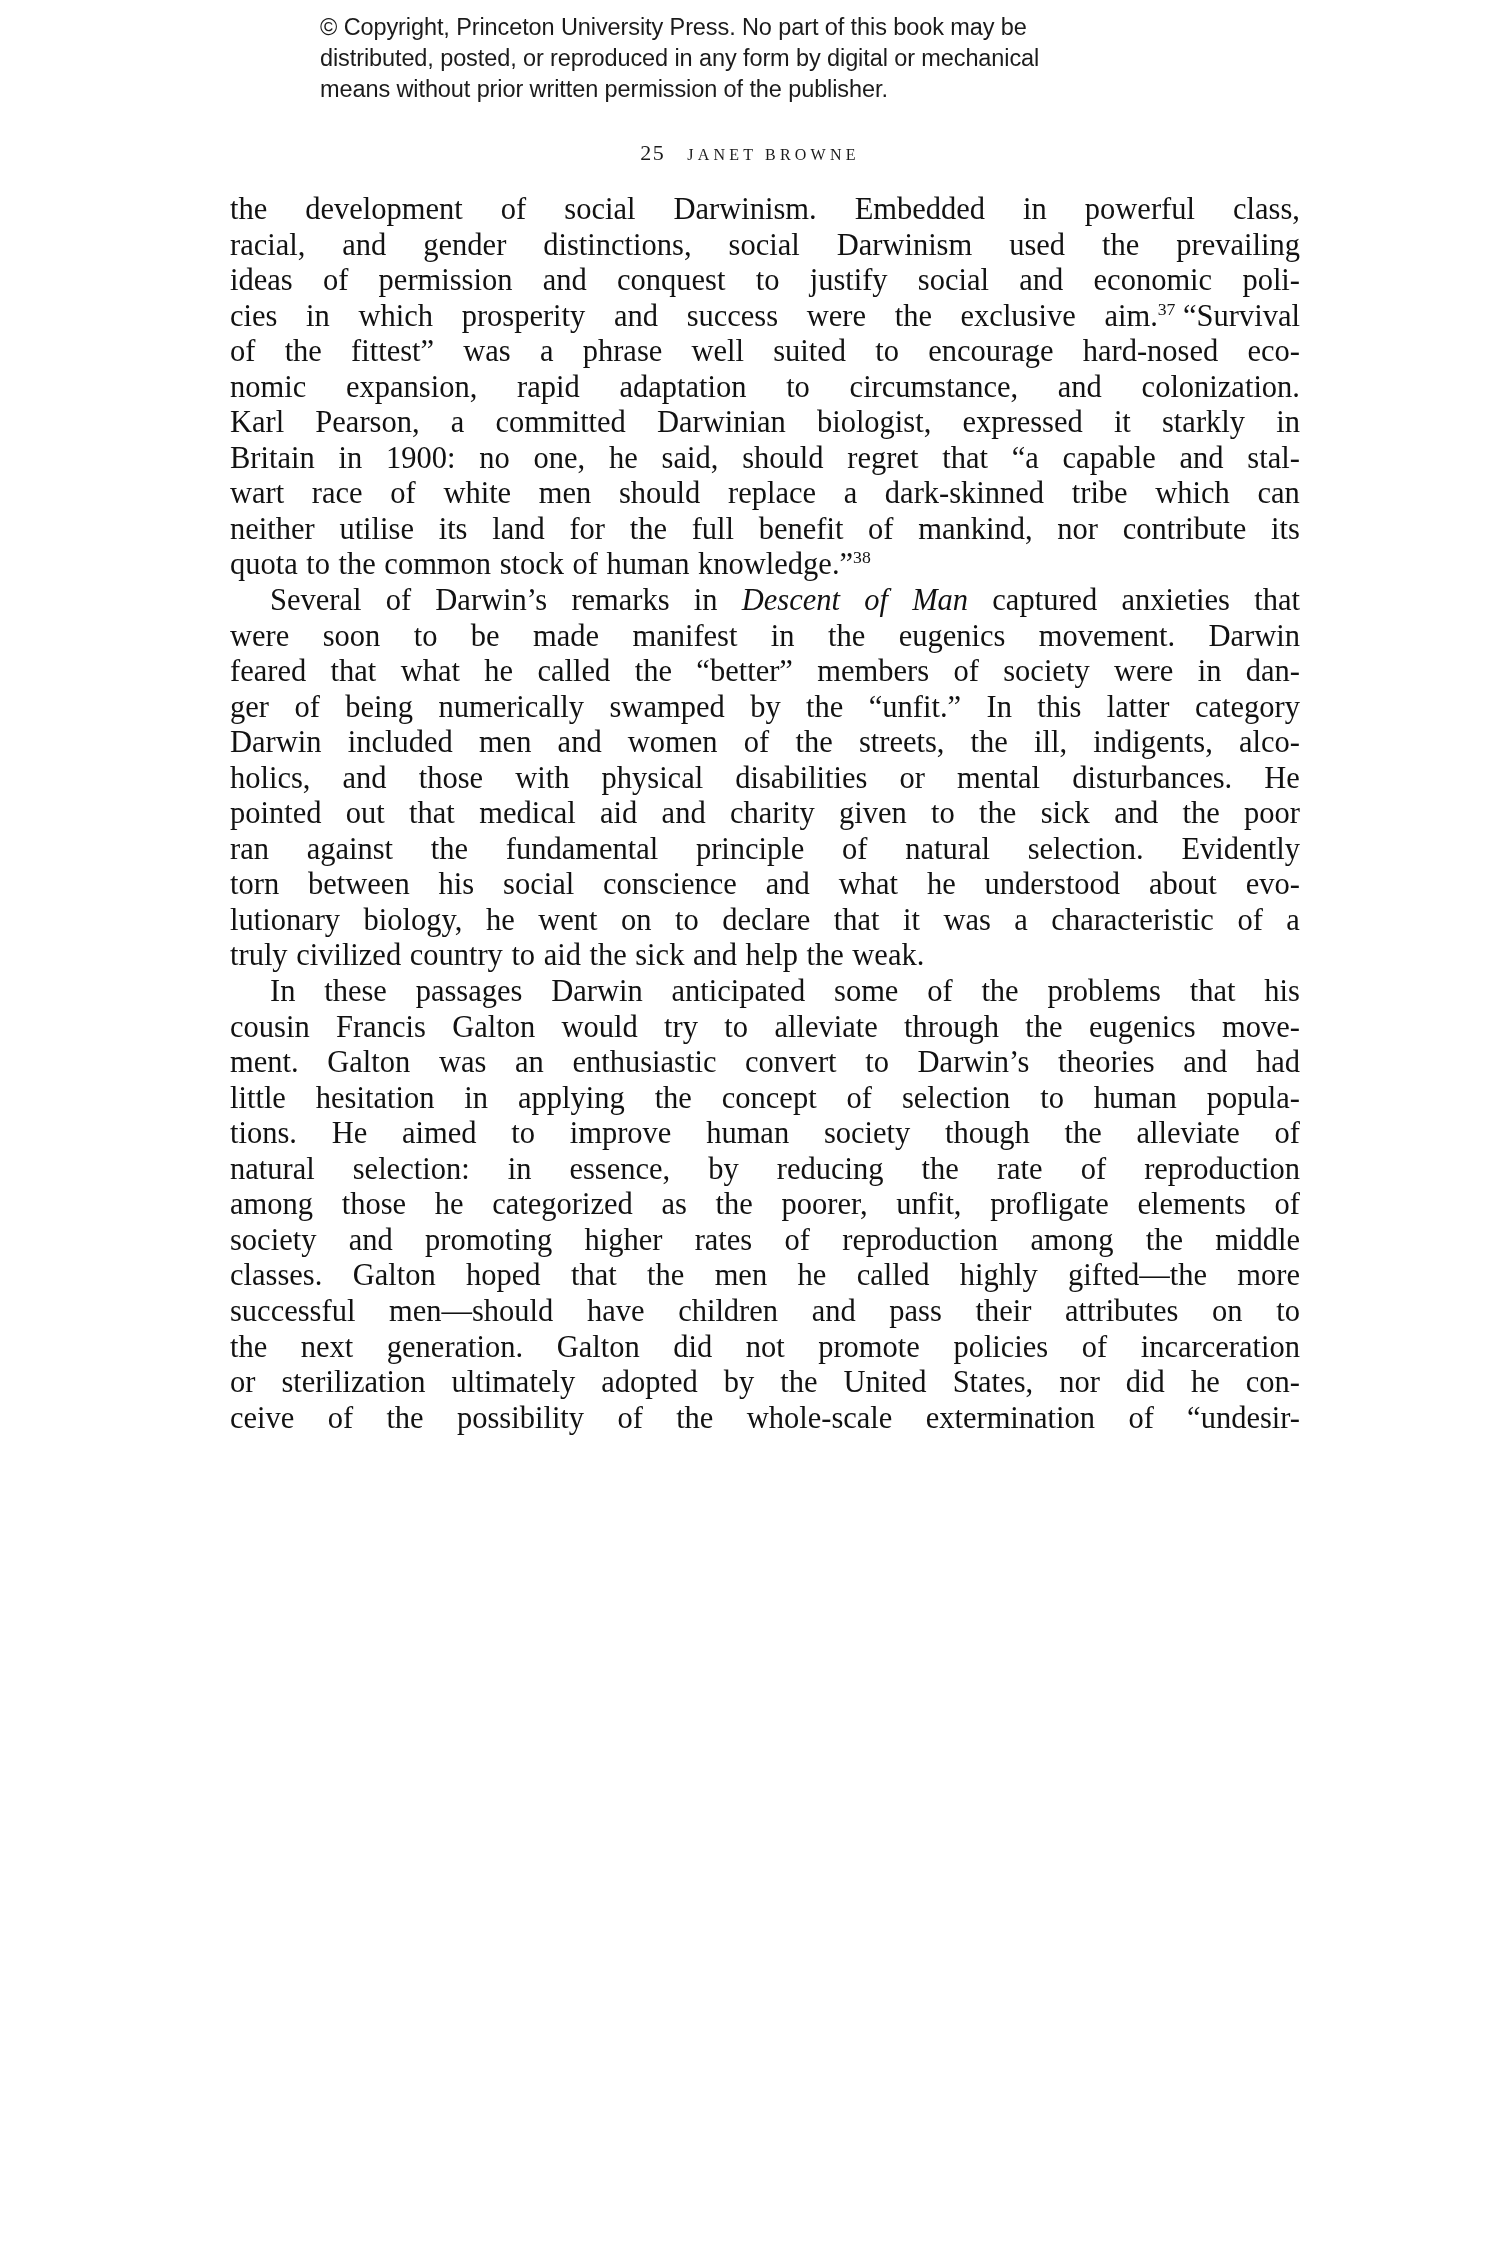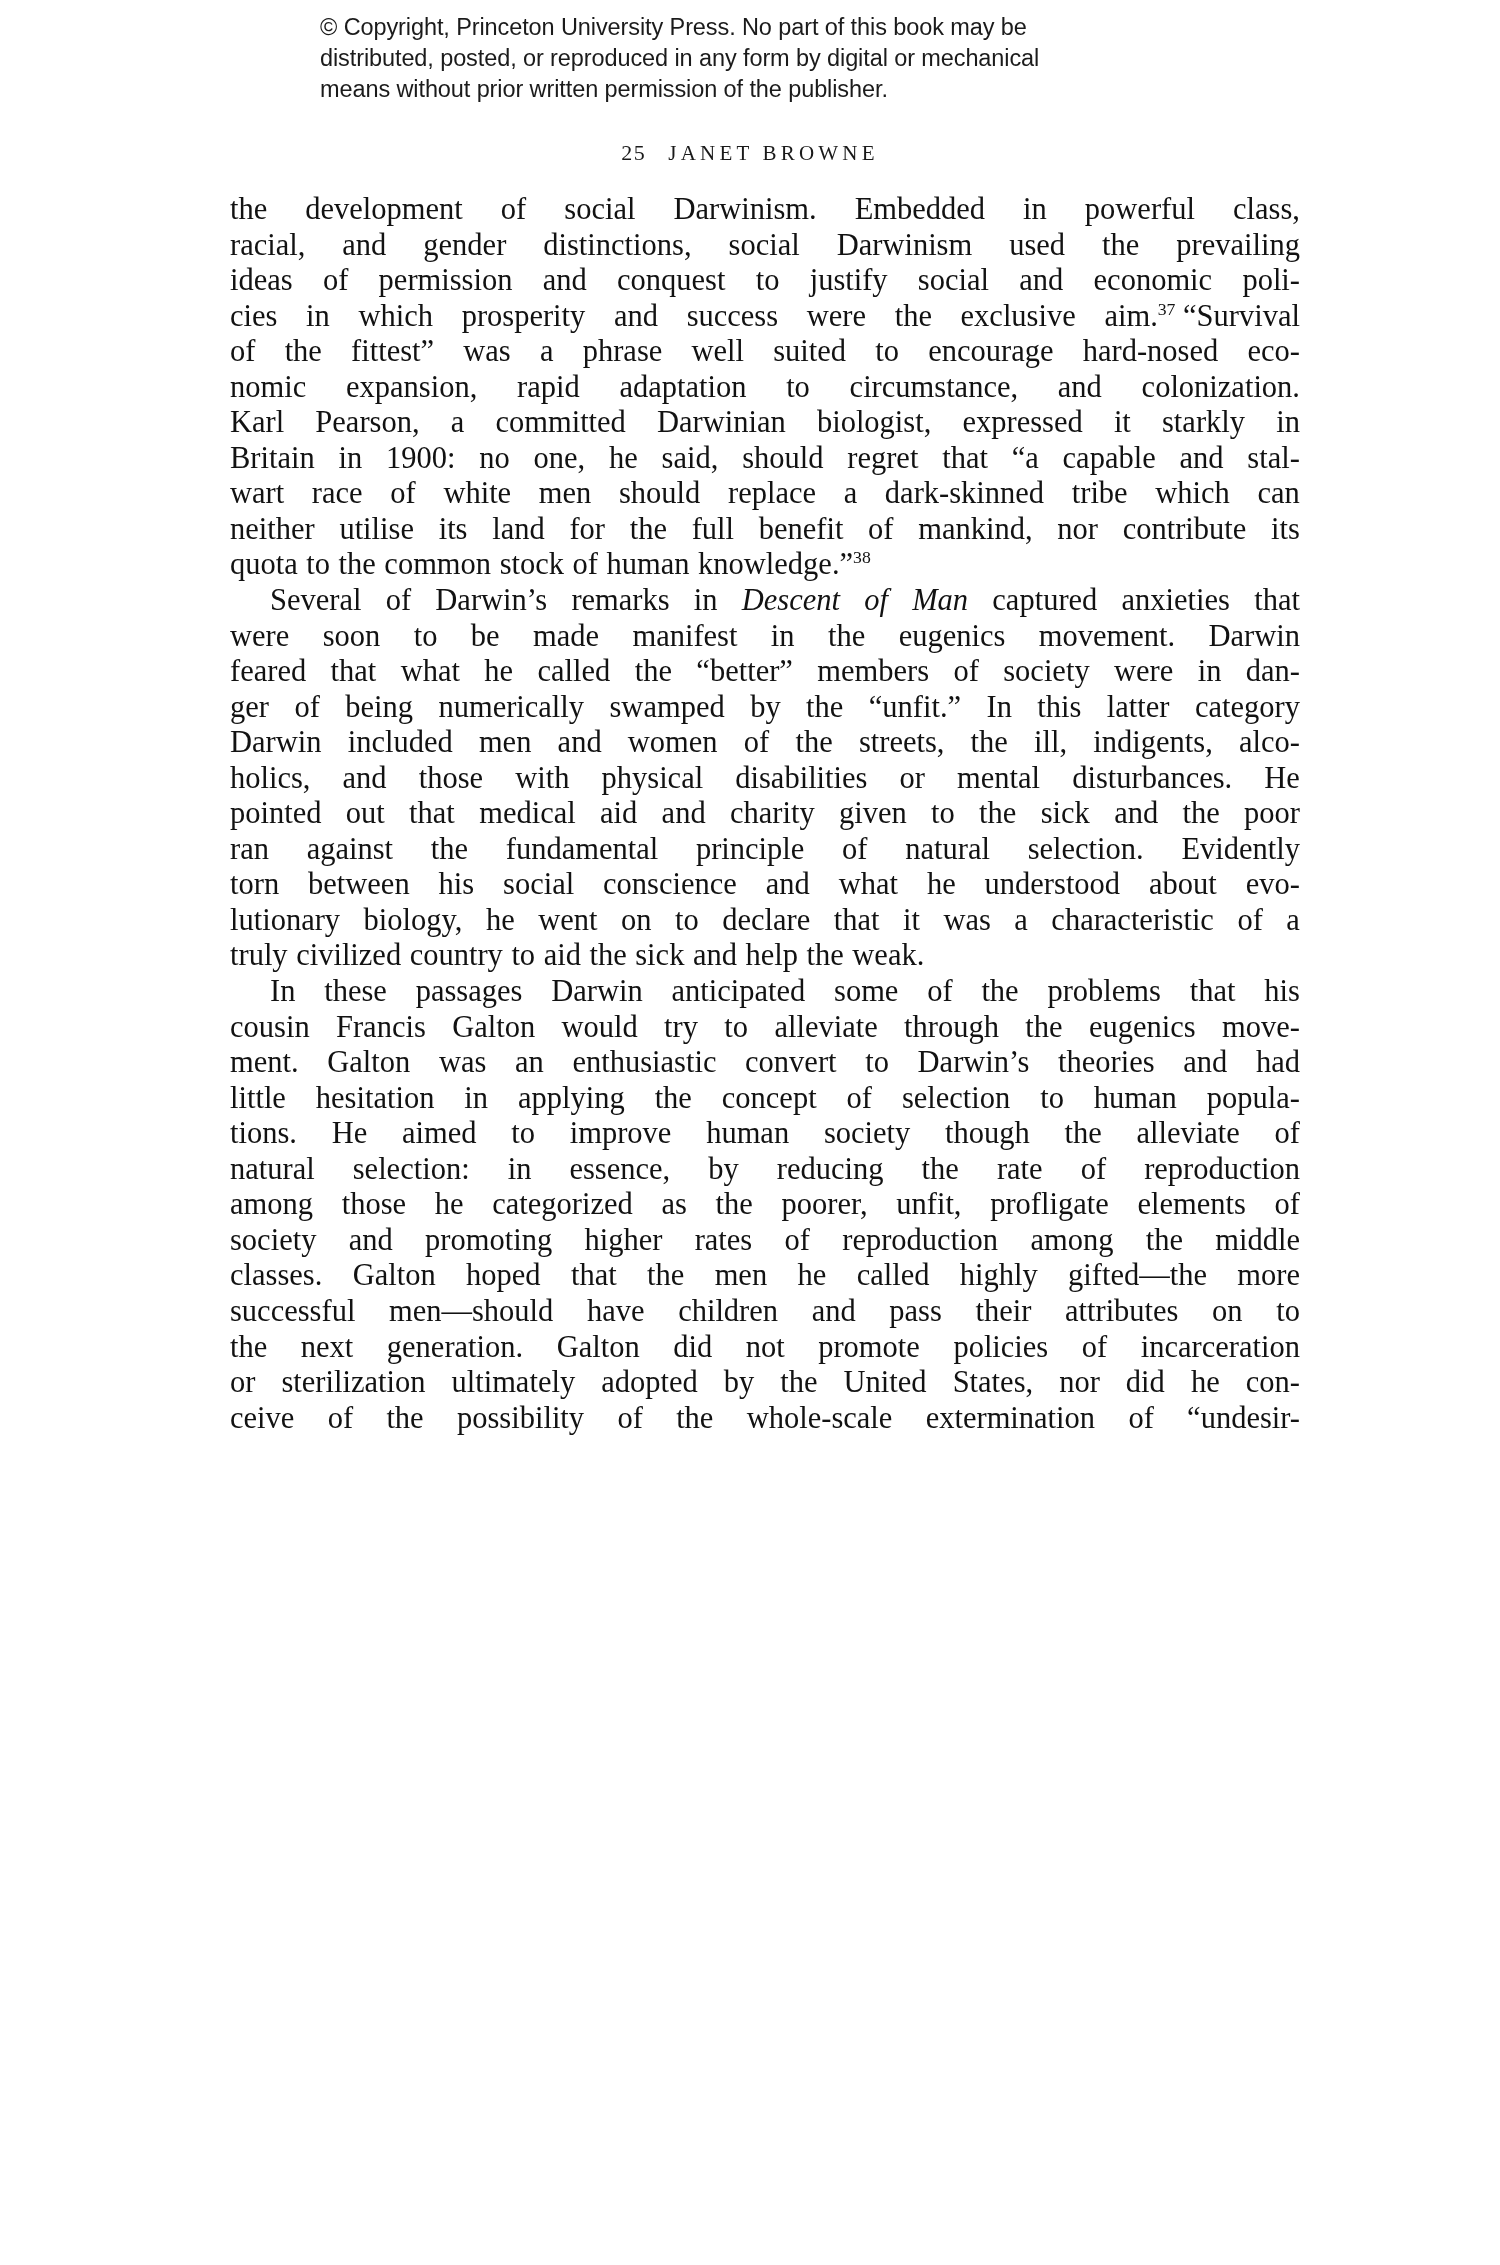--- a/index.html
+++ b/index.html
@@ -41,21 +41,21 @@
     font-size: 22px;
     color: #1a1a1a;
   }
   .runhead .folio {
     letter-spacing: 1.5px;
     font-variant-numeric: oldstyle-nums;
   }
   .runhead .author {
     letter-spacing: 4.2px;
     margin-left: 22px;
-    font-size: 21px;
+    font-size: 16px;
   }
 
   
   .body-block {
     position: absolute;
     left: 230px;
     top: 192px;
     width: 1070px;
   }
   .para {

